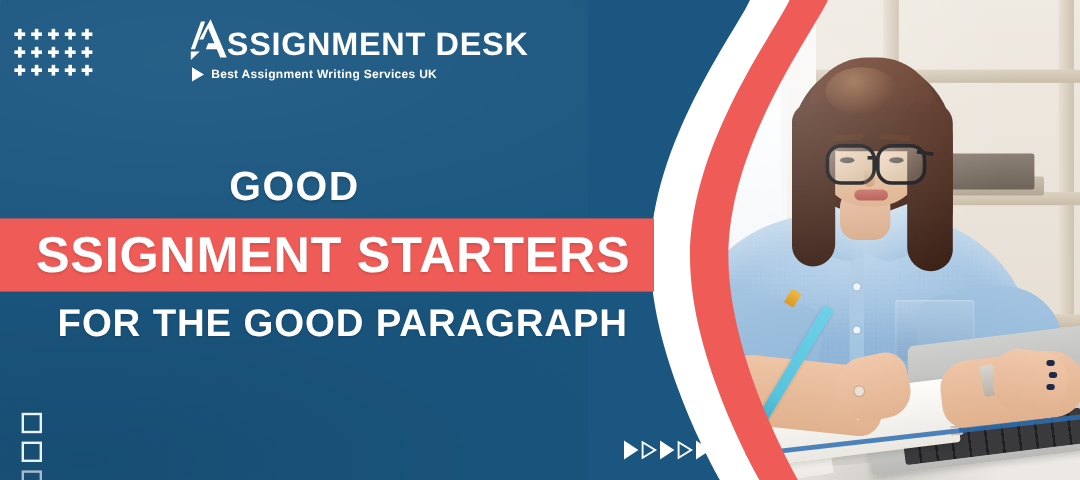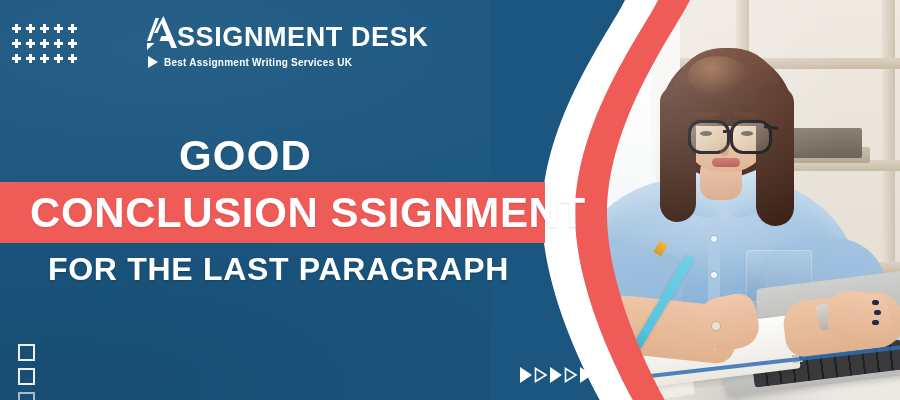--- a/index.html
+++ b/index.html
@@ -217,34 +217,34 @@
   .sq.dim{opacity:.62;}
 
   
   .arrows{position:absolute;left:520px;top:367px;display:flex;gap:2px;align-items:center;}
   .tri-f{width:0;height:0;border-top:8px solid transparent;border-bottom:8px solid transparent;
     border-left:12px solid #ffffff;}
   .tri-o{width:14px;height:16px;position:relative;}
   .tri-o svg{display:block;}
 
   
-  .logo{position:absolute;left:144px;top:16px;width:230px;height:58px;}
+  .logo{position:absolute;left:156px;top:16px;width:230px;height:58px;}
   .logo-row{display:flex;align-items:flex-end;gap:0px;height:36px;}
   .logo-mark{width:34px;height:38px;position:relative;flex:0 0 auto;}
   .logo-word{color:#ffffff;font-size:27px;font-weight:700;letter-spacing:.6px;
     line-height:30px;white-space:nowrap;margin-left:-1px;}
   .logo-tag{display:flex;align-items:center;gap:6px;margin-top:4px;margin-left:4px;}
   .tag-tri{width:0;height:0;border-top:6px solid transparent;border-bottom:6px solid transparent;
     border-left:10px solid #ffffff;flex:0 0 auto;}
   .logo-sub{color:#ffffff;font-size:10px;font-weight:700;letter-spacing:.25px;
     white-space:nowrap;}
 
   
-  .h-good{position:absolute;left:179px;top:133px;color:#ffffff;
-    font-size:42px;font-weight:700;letter-spacing:1.2px;line-height:46px;
+  .h-good{position:absolute;left:191px;top:133px;color:#ffffff;
+    font-size:34px;font-weight:700;letter-spacing:1.2px;line-height:46px;
     text-shadow:0 1px 2px rgba(0,0,0,.18);}
   .redband{position:absolute;left:0;top:182px;width:545px;height:61px;
     background:#ef5b57;}
   .h-mid{position:absolute;left:30px;top:188px;color:#ffffff;
     font-size:42px;font-weight:700;letter-spacing:.6px;line-height:50px;
     white-space:nowrap;text-shadow:0 1px 2px rgba(0,0,0,.12);}
   .h-last{position:absolute;left:48px;top:250px;color:#ffffff;
     font-size:32px;font-weight:700;letter-spacing:.7px;line-height:38px;
     white-space:nowrap;text-shadow:0 1px 2px rgba(0,0,0,.18);}
 </style>
@@ -408,17 +408,17 @@
     </div>
     <div class="logo-tag">
       <div class="tag-tri"></div>
       <div class="logo-sub">Best Assignment Writing Services UK</div>
     </div>
   </div>
 
   <div class="h-good">GOOD</div>
 
   <div class="redband"></div>
-  <div class="h-mid">CONCLUSION SSIGNMENT</div>
-
-  <div class="h-last">FOR THE LAST PARAGRAPH</div>
+  <div class="h-mid">SSIGNMENT STARTERS</div>
+
+  <div class="h-last">FOR THE GOOD PARAGRAPH</div>
 
 </div>
 
 </body></html>

